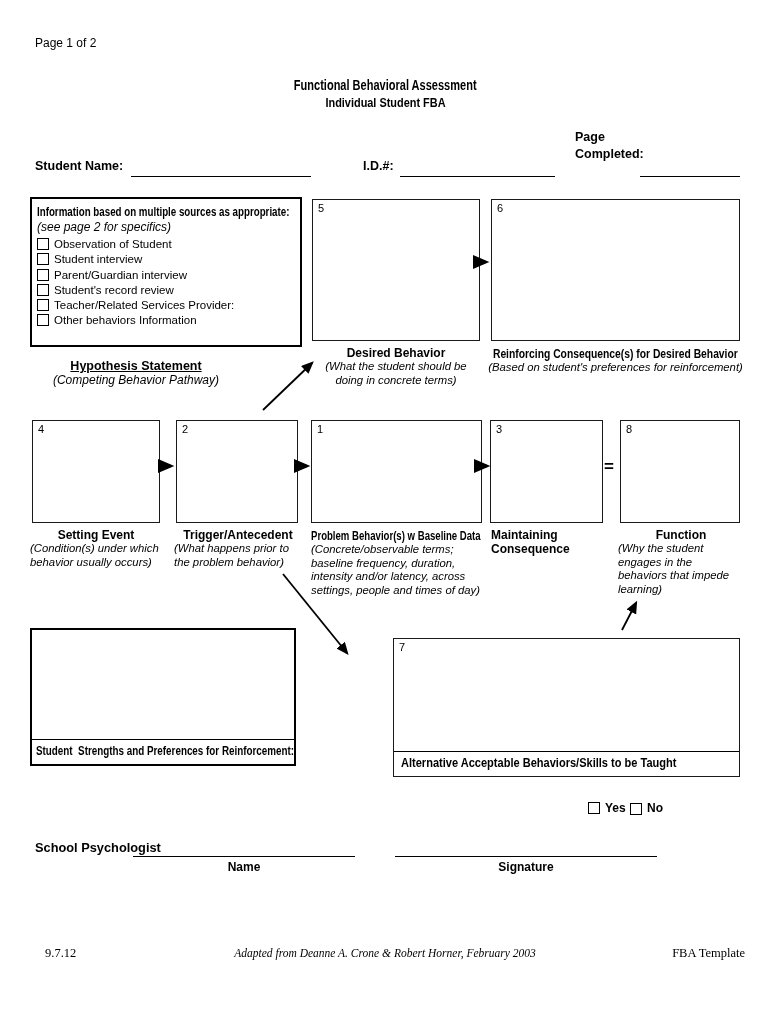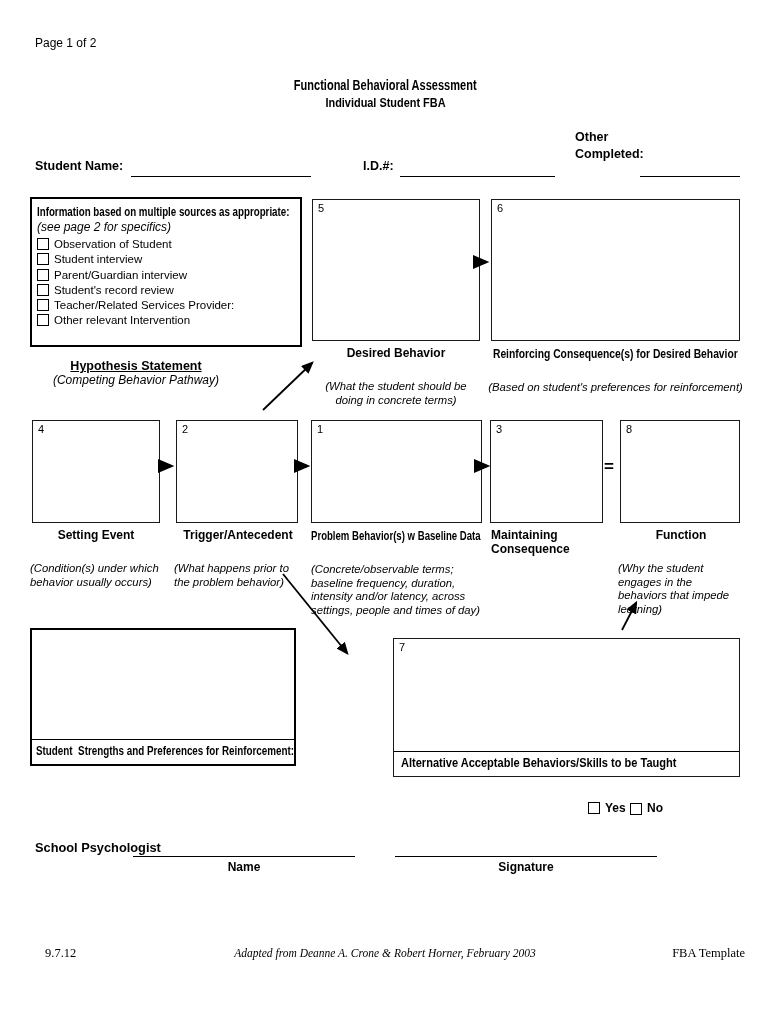--- a/index.html
+++ b/index.html
@@ -12,21 +12,21 @@
   .cond{display:inline-block;white-space:pre;transform:scaleX(var(--sx,1));transform-origin:50% 50%;}
   .cond.o-left{transform-origin:0 50%;}
   .line{border-bottom:1.6px solid #000;height:0;}
   .fbox{border:1.4px solid #1a1a1a;background:#fff;box-sizing:border-box;}
   .fbox .num{position:absolute;top:2px;left:5px;font-size:11px;}
   .thick{border:2px solid #000;}
   .cb{display:inline-block;width:10px;height:10px;border:1.5px solid #000;background:#fff;
       box-sizing:content-box;flex:0 0 auto;}
   .src-item{display:flex;align-items:center;gap:5px;margin:3.2px 0;font-size:11.5px;}
   .box-label{font-weight:bold;font-size:12px;line-height:1.2;}
-  .box-desc{font-style:italic;font-size:11.3px;line-height:1.2;margin-top:20px;}
+  .box-desc{font-style:italic;font-size:11.3px;line-height:1.2;}
   .caption-bar{position:absolute;left:0;right:0;bottom:0;border-top:1.6px solid #000;
                padding:5px 4px 6px 4px;font-weight:bold;font-size:12px;background:#fff;}
   svg.overlay{position:absolute;left:0;top:0;pointer-events:none;}
 </style>
 </head>
 <body>
 
 <div class="page">
 
   <div class="abs" style="left:35px;top:36px;font-size:12px;">Page 1 of 2</div>
@@ -38,21 +38,21 @@
     <span class="cond b" style="--sx:.76;font-size:14.5px;">Functional Behavioral Assessment</span>
   </div>
 
   <div class="abs b" style="left:35px;top:159px;font-size:12.5px;">Student Name:</div>
   <div class="abs line" style="left:131px;top:176px;width:180px;"></div>
 
   <div class="abs b" style="left:363px;top:159px;font-size:12.5px;">I.D.#:</div>
   <div class="abs line" style="left:400px;top:176px;width:155px;"></div>
 
   <div class="abs b" style="left:575px;top:129px;font-size:12.5px;line-height:1.35;">
-    <div>Other</div>
+    <div>Page</div>
     <div>Completed:</div>
   </div>
   <div class="abs line" style="left:640px;top:176px;width:100px;"></div>
 
   <div class="abs thick" style="left:30px;top:197px;width:272px;height:150px;box-sizing:border-box;padding:4px 5px;">
     <div style="line-height:15px;">
       <span class="cond o-left b" style="--sx:.78;font-size:12.5px;">Information based on multiple sources as appropriate:</span>
     </div>
     <div class="i" style="font-size:12px;line-height:15px;">(see page 2 for specifics)</div>
     <div class="src-item">
@@ -70,21 +70,21 @@
     <div class="src-item">
       <span class="cb"></span>
       <span>Student's record review</span>
     </div>
     <div class="src-item">
       <span class="cb"></span>
       <span>Teacher/Related Services Provider:</span>
     </div>
     <div class="src-item">
       <span class="cb"></span>
-      <span>Other relevant Intervention</span>
+      <span>Other behaviors Information</span>
     </div>
   </div>
 
   <div class="abs fbox" style="left:312px;top:199px;width:168px;height:142px;">
     <span class="num">5</span>
   </div>
   <div class="abs" style="left:312px;top:346px;width:168px;text-align:center;">
     <div class="box-label">Desired Behavior</div>
     <div class="box-desc">(What the student should be doing in concrete terms)</div>
   </div>

